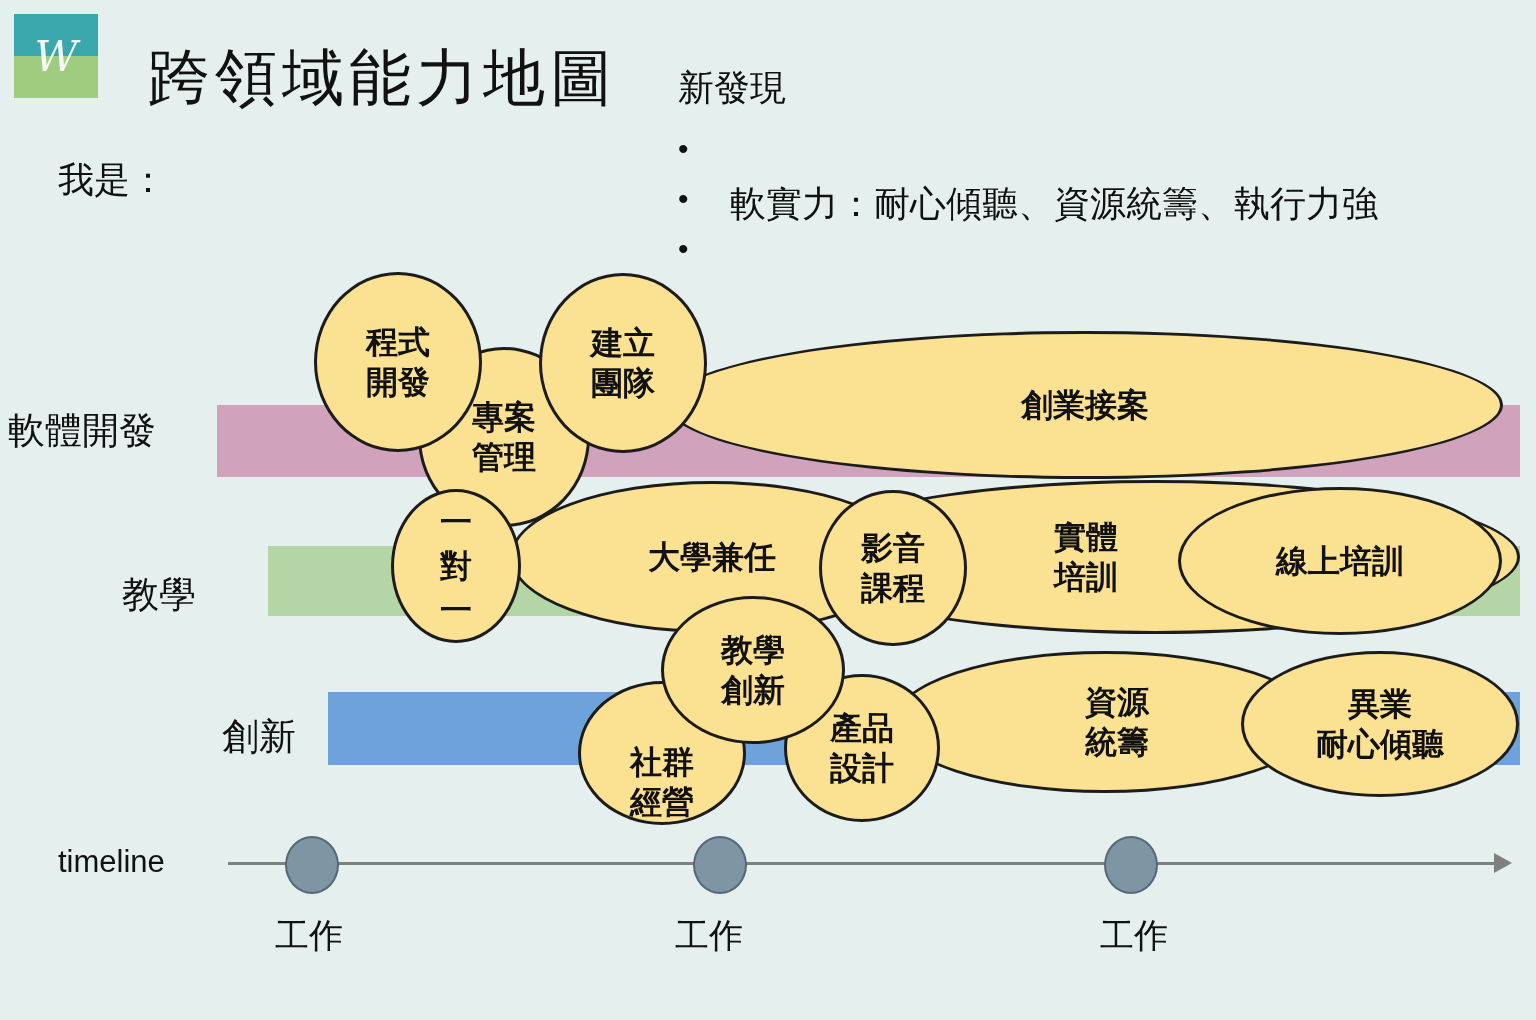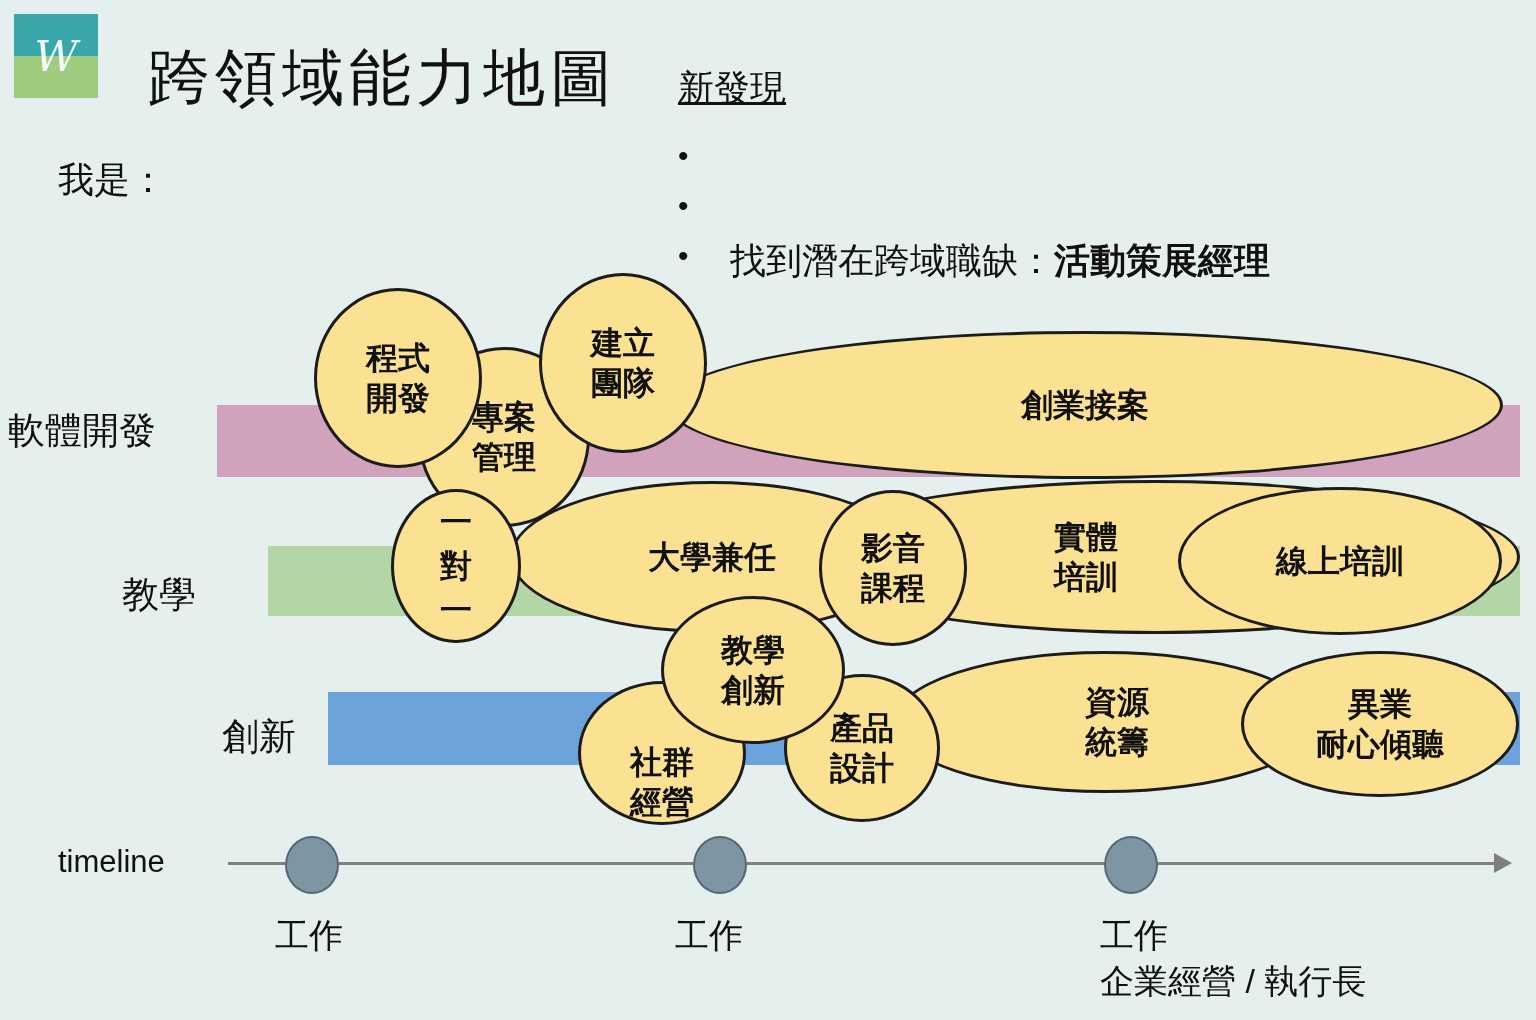--- a/index.html
+++ b/index.html
@@ -18,21 +18,21 @@
   .logo .letter{
     position:absolute;left:0;top:0;width:100%;height:100%;
     display:flex;align-items:center;justify-content:center;
     color:#ffffff;font-family:"DejaVu Serif","Liberation Serif",serif;
     font-style:italic;font-size:42px;opacity:.92;
   }
   .title{left:148px;top:36px;font-size:62px;letter-spacing:5px;white-space:nowrap;}
   .iam{left:58px;top:156px;font-size:36px;}
   
   .findings{left:678px;top:64px;width:830px;}
-  .findings .head{font-size:36px;margin-bottom:24px;text-decoration:underline;}
+  .findings .head{font-size:36px;margin-bottom:17px;}
   .frow{display:flex;align-items:flex-start;height:50px;font-size:36px;}
   .frow .dot{width:52px;font-size:30px;padding-top:2px;}
   .frow b{font-weight:bold;}
   
   .bar{z-index:1;}
   .bar.pink{left:217px;top:405px;width:1303px;height:72px;background:var(--bar_pink,#d0a2bb);}
   .bar.green{left:268px;top:546px;width:1252px;height:70px;background:var(--bar_green,#b4d5a6);}
   .bar.blue{left:328px;top:692px;width:1192px;height:73px;background:var(--bar_blue,#6da2db);}
   .rowlabel{font-size:37px;z-index:2;white-space:nowrap;}
   .rl0{left:8px;top:406px;}
@@ -41,21 +41,21 @@
   
   .bubble{
     border:3px solid var(--bubble_stroke,#1c1c1c);
     background:var(--bubble_fill,#fbe192);
     border-radius:50%;
     display:flex;align-items:center;justify-content:center;
     text-align:center;font-weight:bold;font-size:32px;line-height:40px;
     white-space:pre-line;box-sizing:border-box;
   }
   .bubble .lbl{display:block;}
-  .b0{left:314px;top:288px;width:168px;height:180px;z-index:5;}
+  .b0{left:314px;top:272px;width:168px;height:180px;z-index:5;}
   .b1{left:418px;top:347px;width:172px;height:180px;z-index:4;}
   .b2{left:539px;top:273px;width:168px;height:180px;z-index:5;}
   .b3{left:667px;top:331px;width:836px;height:148px;z-index:2;}
   .b4{left:391px;top:489px;width:130px;height:154px;z-index:5;line-height:44px;}
   .b5{left:510px;top:481px;width:404px;height:152px;z-index:3;}
   .b6{left:819px;top:490px;width:148px;height:156px;z-index:5;align-items:center;}
   .b7{left:790px;top:480px;width:730px;height:154px;z-index:2;justify-content:flex-start;}
   .b7 .lbl{position:absolute;left:293px;transform:translateX(-50%);}
   .b8{left:1178px;top:487px;width:324px;height:148px;z-index:4;text-align:right;}
   .b9{left:661px;top:596px;width:184px;height:148px;z-index:6;}
@@ -88,24 +88,24 @@
 <div class="abs title">跨領域能力地圖</div>
 <div class="abs iam">我是：</div>
 
 <div class="abs findings">
   <div class="head">新發現</div>
   <div class="frow">
     <span class="dot">•</span>
   </div>
   <div class="frow">
     <span class="dot">•</span>
+    <span>軟實力：耐心傾聽、資源統籌、執行力強</span>
   </div>
   <div class="frow">
     <span class="dot">•</span>
-    <span><span>找到潛在跨域職缺：</span><b>活動策展經理</b></span>
   </div>
 </div>
 
 <div class="abs bar pink"></div>
 <div class="abs bar green"></div>
 <div class="abs bar blue"></div>
 <div class="abs rowlabel rl0">軟體開發</div>
 <div class="abs rowlabel rl1">教學</div>
 <div class="abs rowlabel rl2">創新</div>
 
@@ -144,14 +144,13 @@
 <div class="abs tl-dot d2"></div>
 
 <div class="abs milestone m0">
   <div>工作</div>
 </div>
 <div class="abs milestone m1">
   <div>工作</div>
 </div>
 <div class="abs milestone m2">
   <div>工作</div>
-  <div>企業經營 / 執行長</div>
 </div>
 
 </body></html>

